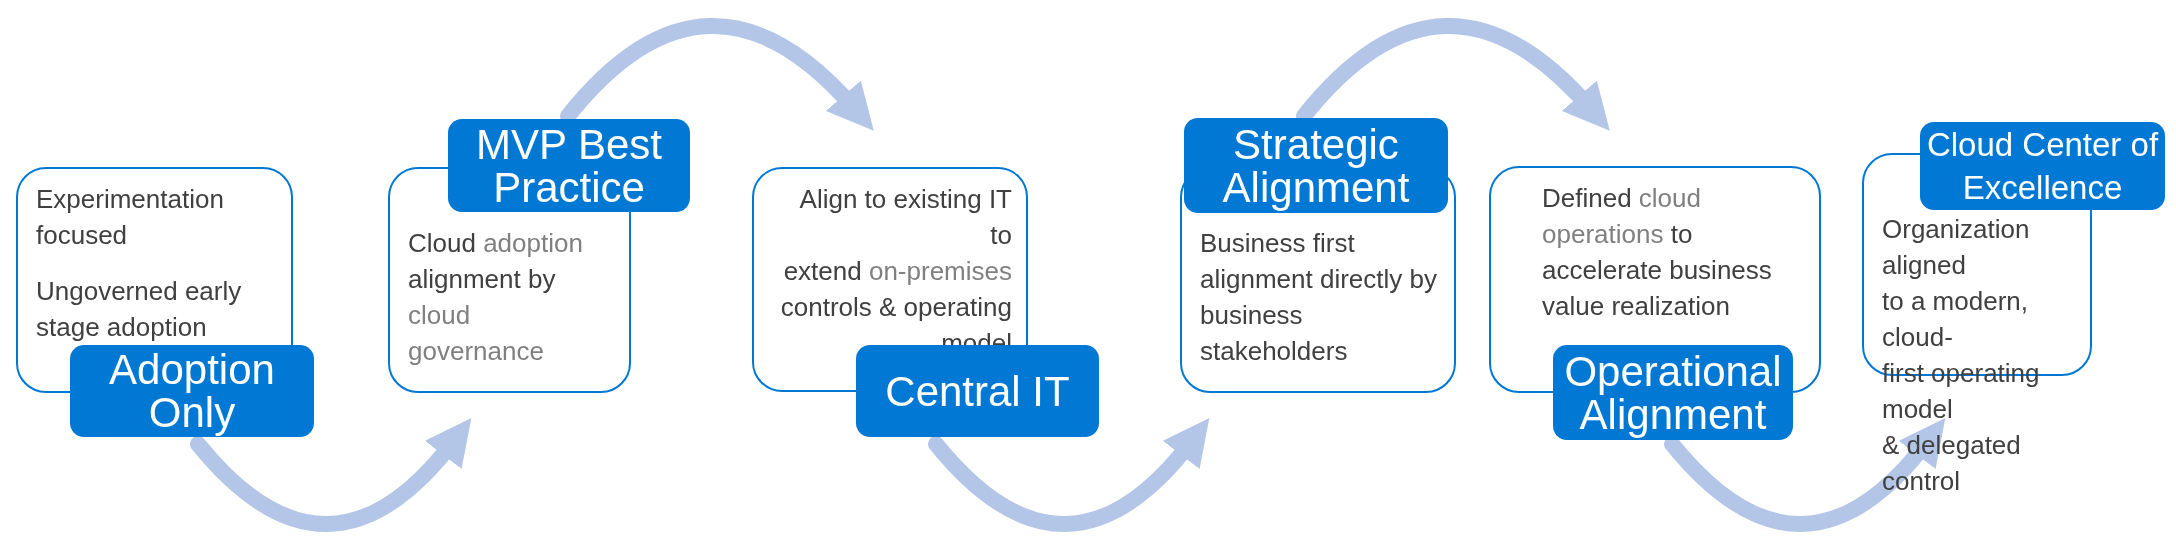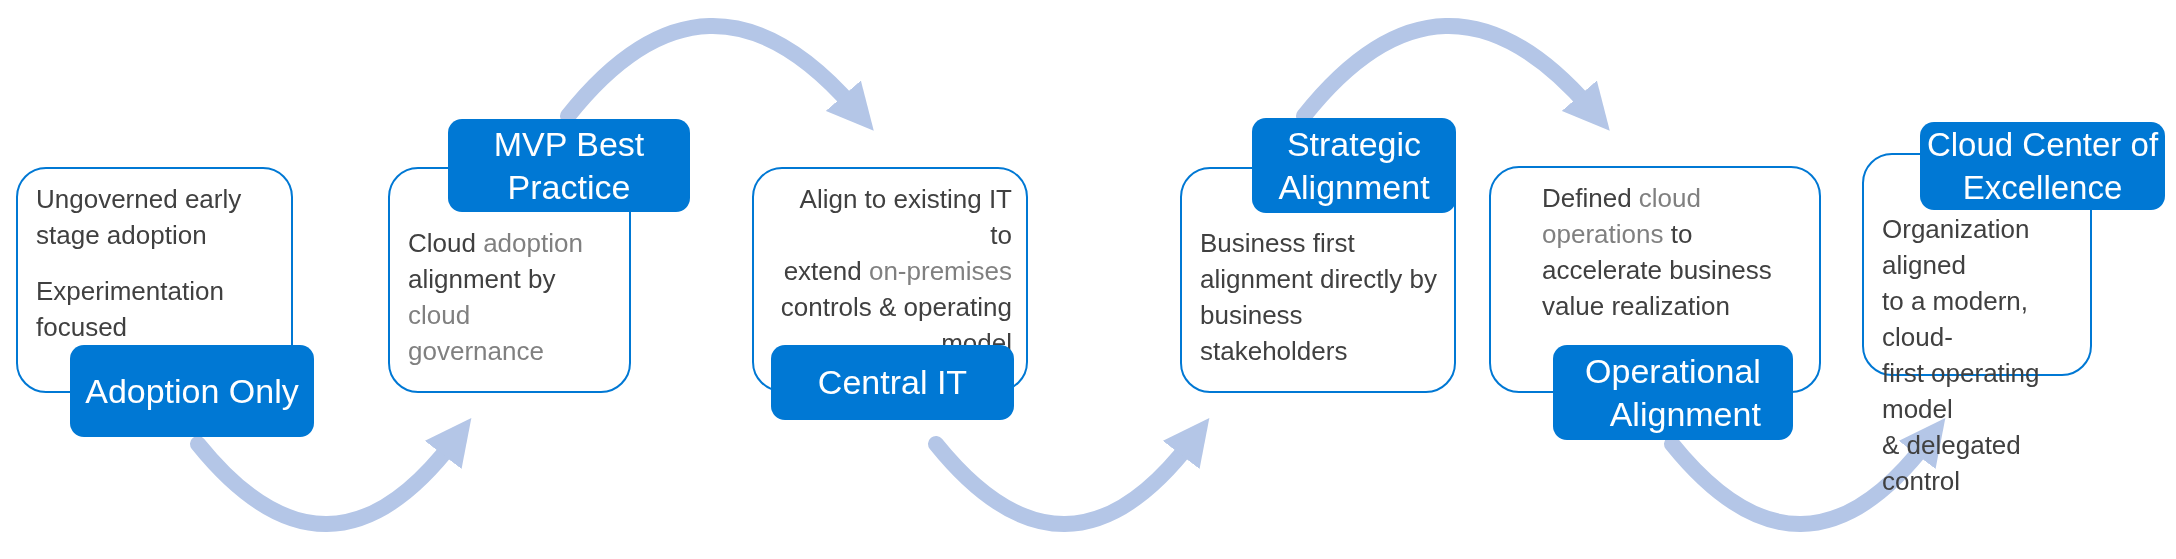--- a/index.html
+++ b/index.html
@@ -40,37 +40,37 @@
   .tone-light { color: var(--text-light); }
   .label {
     position: absolute;
     background: var(--accent-blue);
     color: var(--label-text);
     border-radius: 14px;
     display: flex;
     align-items: center;
     justify-content: center;
     text-align: center;
-    font-size: 34px;
+    font-size: 42px;
     line-height: 43px;
     white-space: pre-line;
     z-index: 2;
     padding: 0 4px;
   }
   
   #s1-card  { left: 16px;   top: 167px; width: 277px; height: 226px; }
   #s1-label { left: 70px;   top: 345px; width: 244px; height: 92px;  }
   #s2-label { left: 448px;  top: 119px; width: 242px; height: 93px;  }
   #s2-card  { left: 388px;  top: 167px; width: 243px; height: 226px; }
   #s3-card  { left: 752px;  top: 167px; width: 276px; height: 225px; text-align: right; }
-  #s3-label { left: 771px;  top: 345px; width: 243px; height: 75px;  }
-  #s4-label { left: 1252px; top: 118px; width: 204px; height: 95px;  }
+  #s3-label { left: 856px;  top: 345px; width: 243px; height: 92px;  }
+  #s4-label { left: 1184px; top: 118px; width: 264px; height: 95px;  }
   #s4-card  { left: 1180px; top: 167px; width: 276px; height: 226px; }
   #s5-card  { left: 1489px; top: 166px; width: 332px; height: 227px; padding-left: 33px; }
-  #s5-label { left: 1553px; top: 345px; width: 240px; height: 95px; text-align: right;  }
+  #s5-label { left: 1553px; top: 345px; width: 240px; height: 95px;  }
   #s6-label { left: 1920px; top: 122px; width: 245px; height: 88px; font-size: 33px; }
   #s6-card  { left: 1862px; top: 153px; width: 230px; height: 223px; }
   .arrow { position: absolute; z-index: 0; overflow: visible; }
   .arrow .arc { stroke: var(--arrow); fill: none; stroke-width: 16; stroke-linecap: round; }
   .arrow .ah  { fill: var(--arrow); }
 </style>
 </head>
 <body>
 
 <div class="canvas">
@@ -115,24 +115,24 @@
     <defs>
       <marker id="ah5" viewBox="0 0 10 10" refX="3.5" refY="5" markerWidth="2.9" markerHeight="2.9" orient="auto" markerUnits="strokeWidth">
         <path class="ah" d="M0,0 L10,5 L0,10 z"></path>
       </marker>
     </defs>
     <path class="arc" d="M10,14 Q140,175 265,12" marker-end="url(#ah5)"></path>
   </svg>
 
   <div id="s1-card" class="card pad-top-low">
     <div class="card-text">
+        <p><span class="tone-dark">Experimentation
+focused</span></p>
         <p><span class="tone-dark">Ungoverned early
 stage adoption</span></p>
-        <p><span class="tone-dark">Experimentation
-focused</span></p>
       </div>
   </div>
   <div id="s1-label" class="label">Adoption Only</div>
 
   <div id="s2-card" class="card pad-top-high">
     <div class="card-text">
         <p><span class="tone-dark">Cloud</span><span class="tone-light"> adoption
 </span><span class="tone-dark">alignment by</span><span class="tone-light"> cloud
 governance</span></p>
       </div>

